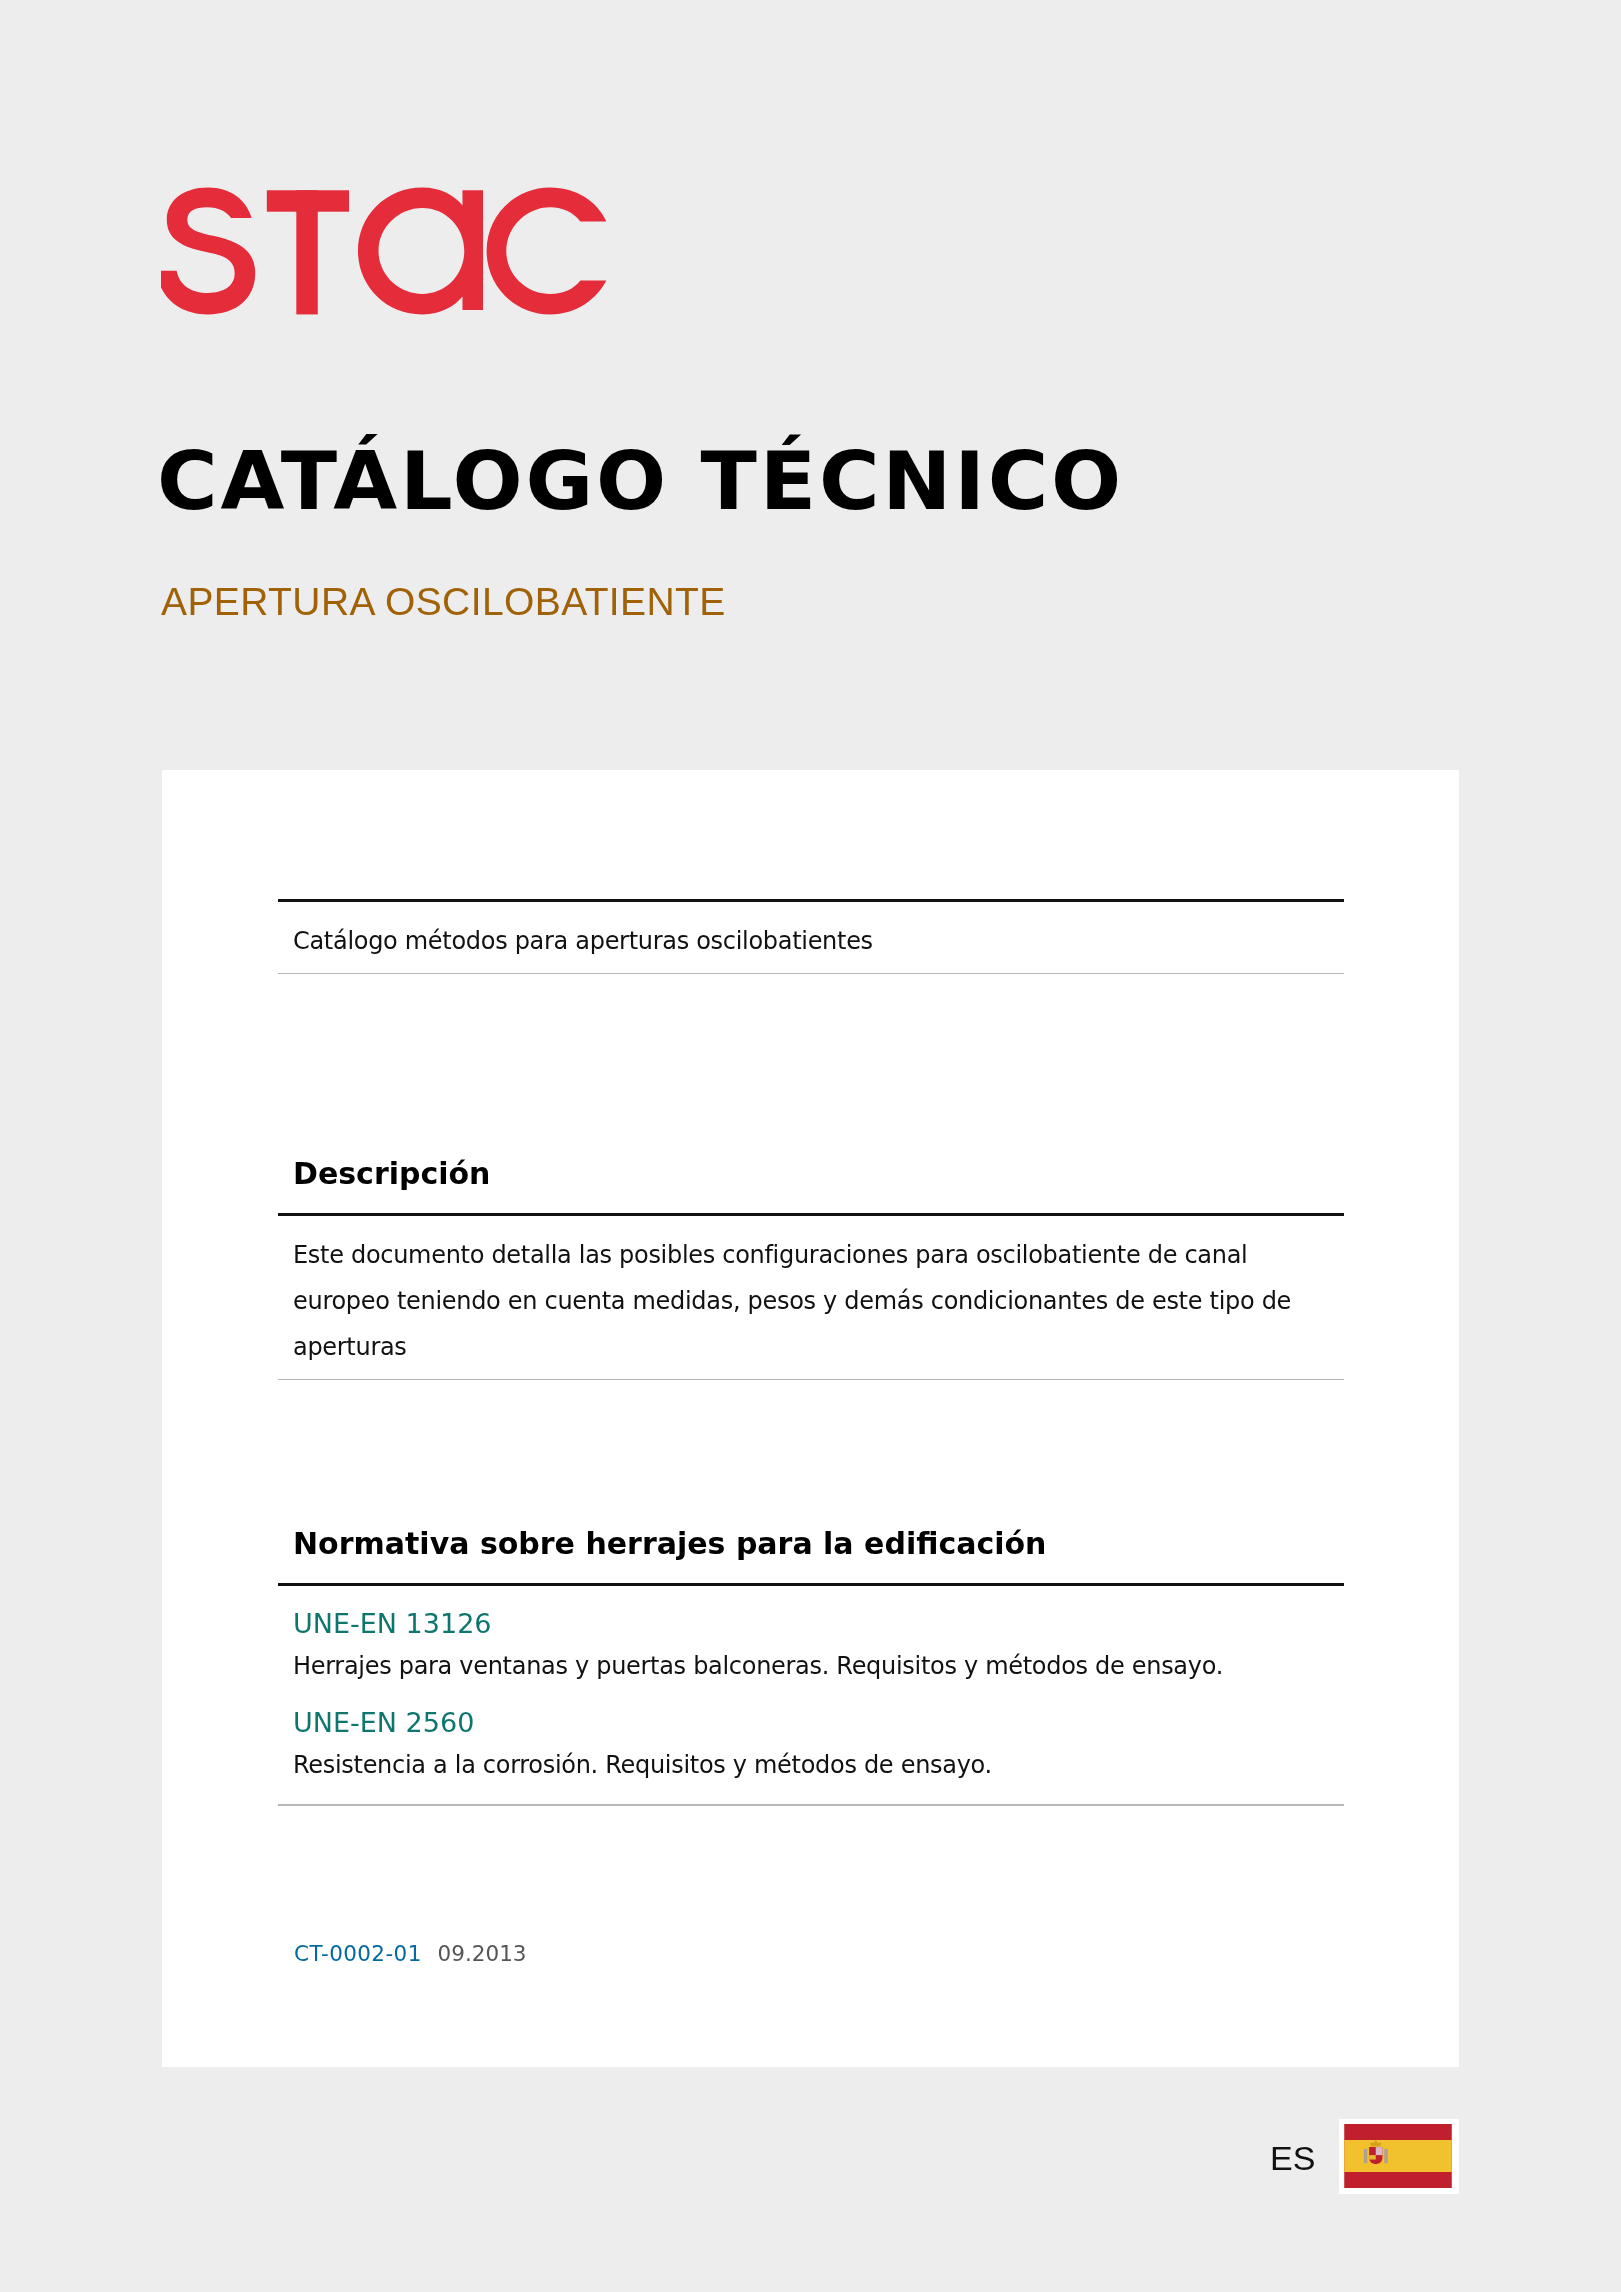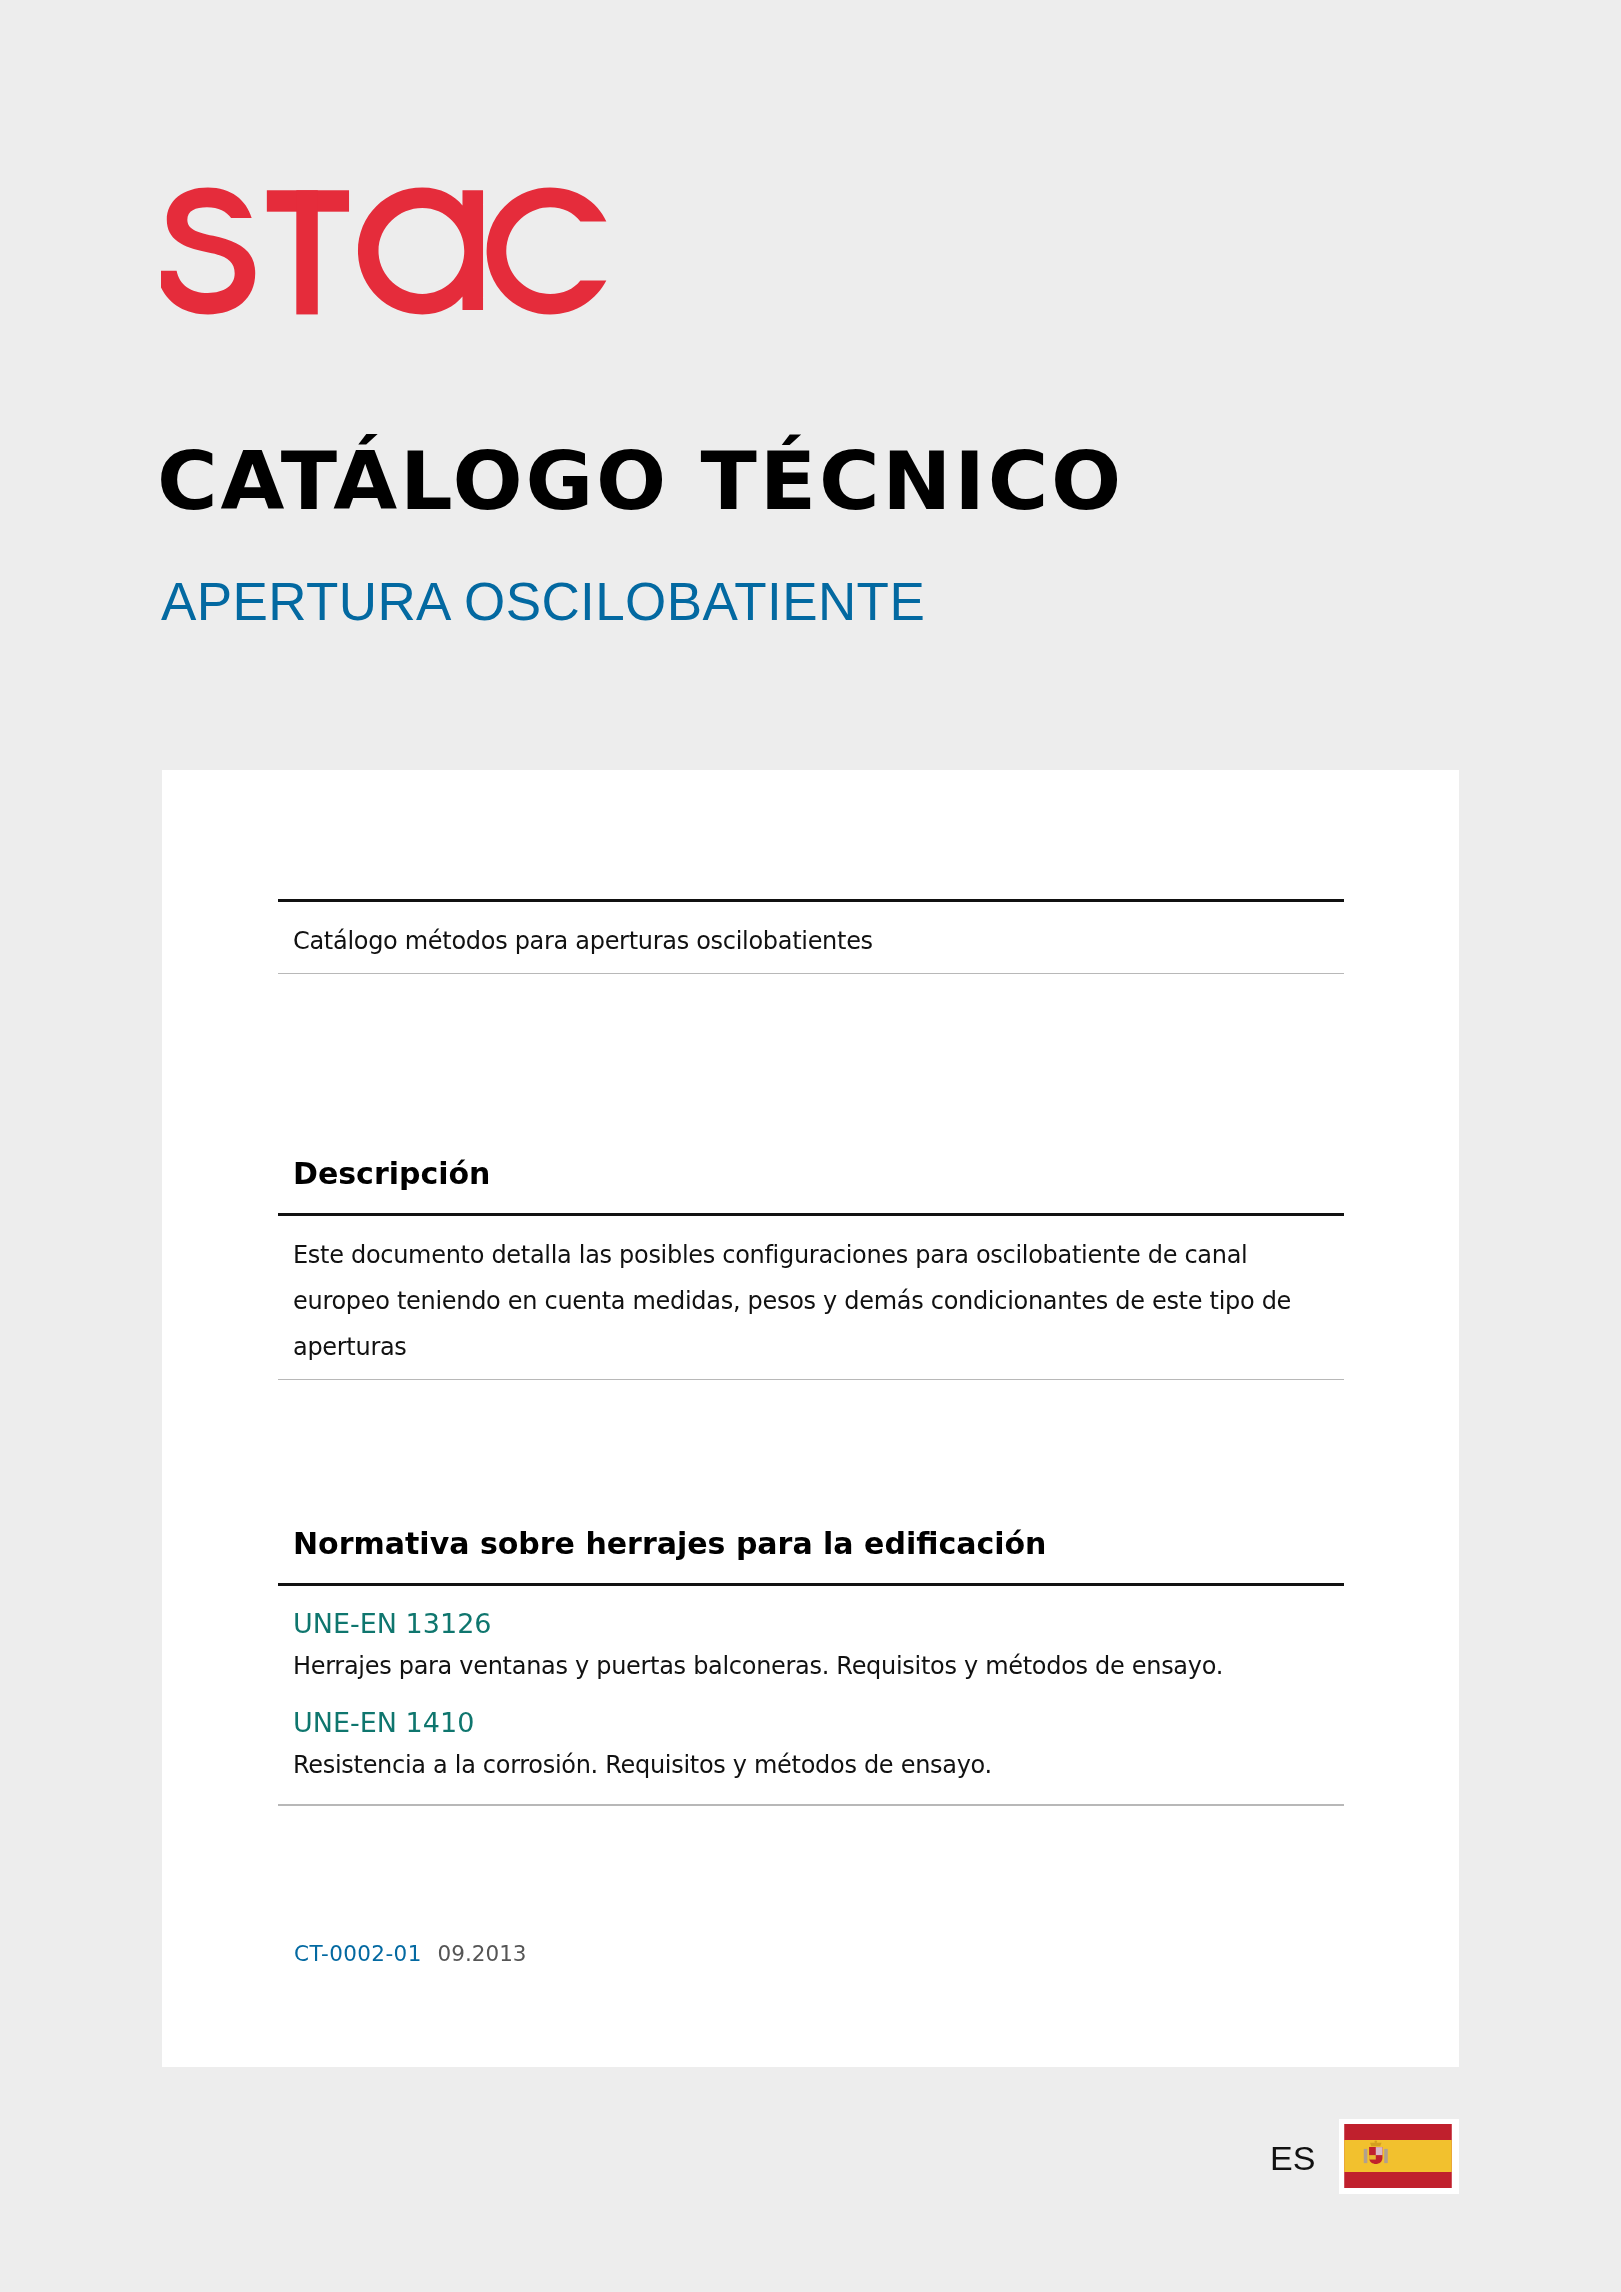--- a/index.html
+++ b/index.html
@@ -9,22 +9,22 @@
   }
   .logo { position:absolute; left:161px; top:184px; width:452px; height:134px; }
   .main-title {
     position:absolute; left:157px; top:428px; margin:0;
     font-family:"DejaVu Sans", sans-serif; font-weight:bold; font-size:81px;
     letter-spacing:2.7px; line-height:107px; color:#000; white-space:nowrap;
     transform:scaleX(1.02); transform-origin:left;
   }
   .subtitle {
     position:absolute; left:161px; top:566px; margin:0;
-    font-family:"Liberation Sans", sans-serif; font-weight:normal; font-size:53px;
-    line-height:72px; color:#0369a1; white-space:nowrap; letter-spacing:0.4px;
+    font-family:"Liberation Sans", sans-serif; font-weight:normal; font-size:39px;
+    line-height:72px; color:#a16207; white-space:nowrap; letter-spacing:0.4px;
   }
   .card {
     position:absolute; left:162px; top:770px; width:1297px; height:1297px; background:#fff;
   }
   .section { position:absolute; left:116px; width:1066px; }
   .section h2 {
     margin:0 0 0 15px; font-family:"DejaVu Sans", sans-serif; font-weight:bold;
     font-size:30px; line-height:43px; color:#000;
   }
   .rule-thick { height:2.7px; background:#111; margin-top:0; }
@@ -90,21 +90,21 @@
   </div>
 
   <div class="section" style="top:752px;">
     <h2>Normativa sobre herrajes para la edificación</h2>
     <div class="rule-thick" style="margin-top:18px;"></div>
     <div style="margin-top:18px;">
       <p class="std-code">UNE-EN 13126</p>
       <p class="body-text" style="margin-top:0;">Herrajes para ventanas y puertas balconeras. Requisitos y métodos de ensayo.</p>
     </div>
     <div style="margin-top:14.3px;">
-      <p class="std-code">UNE-EN 1410</p>
+      <p class="std-code">UNE-EN 2560</p>
       <p class="body-text" style="margin-top:0; margin-bottom:16px;">Resistencia a la corrosión. Requisitos y métodos de ensayo.</p>
     </div>
     <div class="rule-thin"></div>
   </div>
 
   <div class="doc-meta">
     <span class="doc-code">CT-0002-01</span>
     <span class="doc-date">09.2013</span>
   </div>
 </div>

